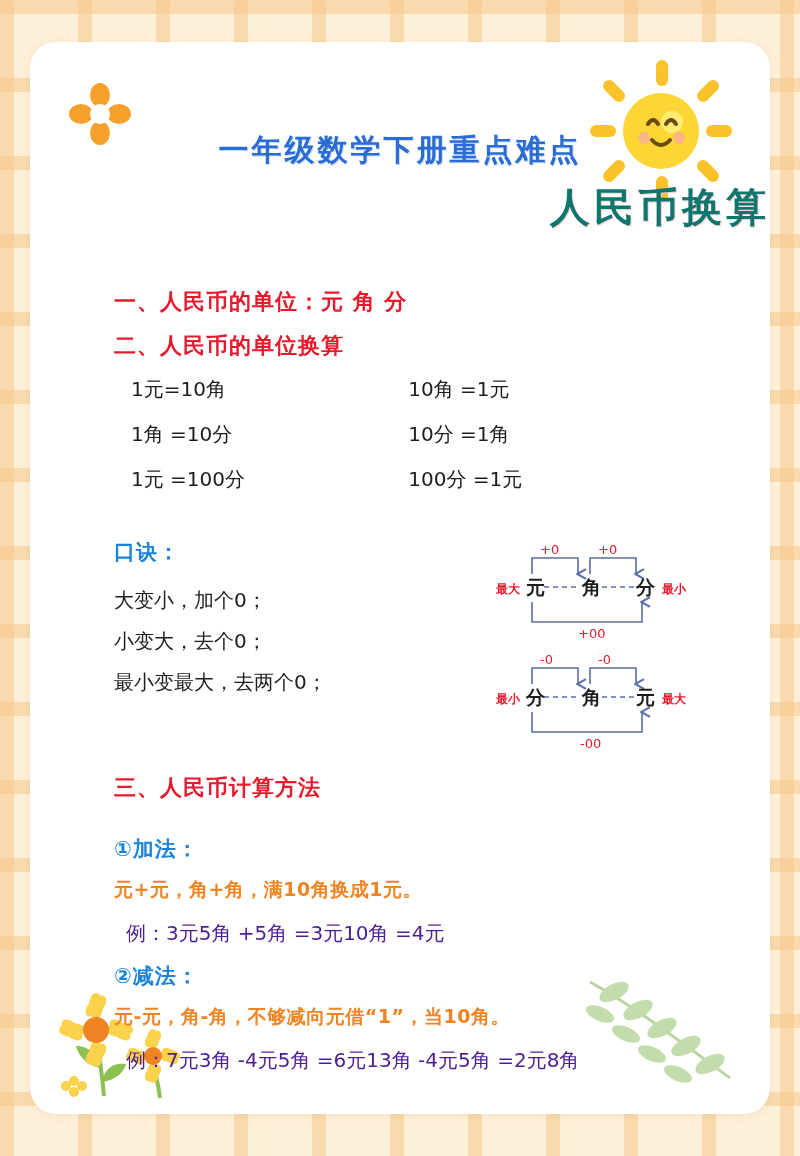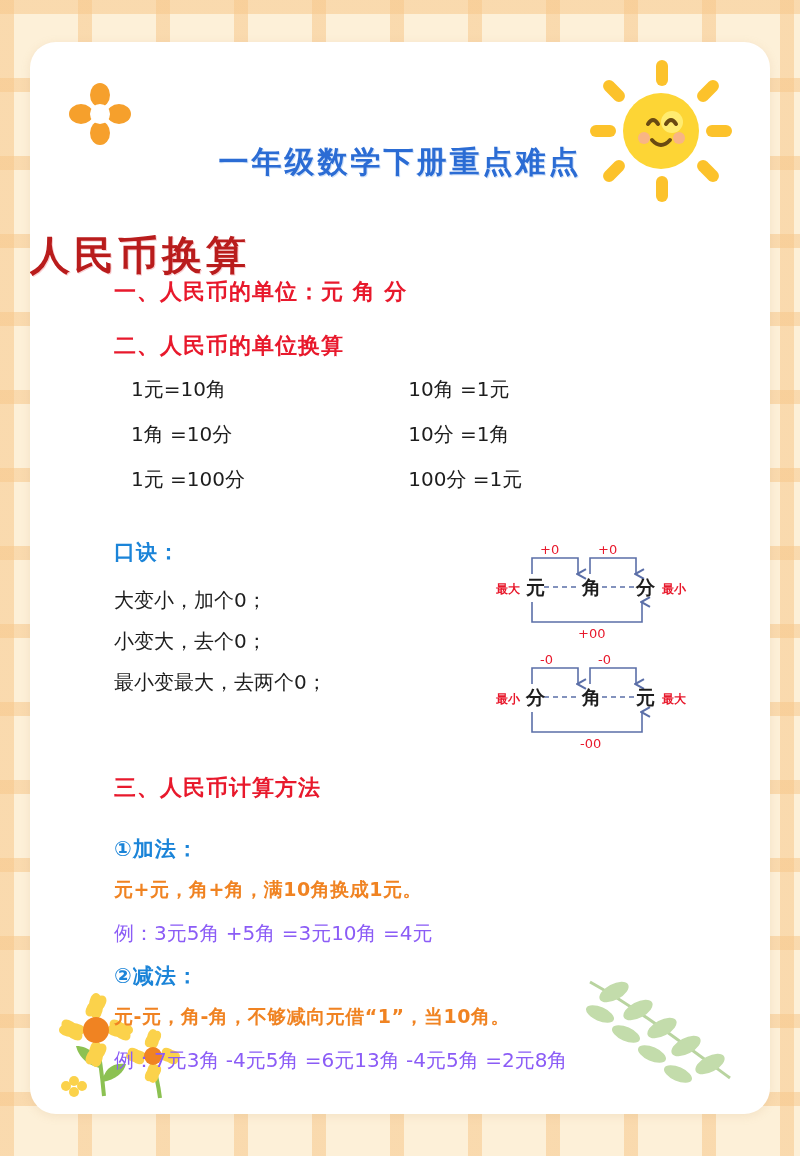--- a/index.html
+++ b/index.html
@@ -69,42 +69,41 @@
     bottom: 20px;
     width: 170px;
     height: 120px;
   }
 
   
   .title-main {
     position: absolute;
     left: 0;
     right: 0;
-    top: 100px;
+    top: 88px;
     text-align: center;
     font-family: Liberation Serif, serif;
     font-size: 30px;
     font-weight: bold;
     letter-spacing: 3px;
     color: #2b6cd4;
     text-shadow: 1px 1px 0 #cfe0f7;
   }
   .title-sub {
     position: absolute;
     left: 0;
     right: 0;
     top: 138px;
-    text-align: left;
+    text-align: right;
     font-family: "DejaVu Sans", sans-serif;
     font-size: 40px;
     font-weight: bold;
     letter-spacing: 4px;
-    color: #b91c1c;
+    color: #0f766e;
     text-shadow: 1px 1px 0 #f8cfd2;
-    margin-top: 48px;
   }
 
   
   .sec {
     position: absolute;
     left: 84px;
     font-family: "DejaVu Sans", sans-serif;
   }
   .h-red {
     color: #e8192c;
@@ -119,22 +118,23 @@
     letter-spacing: 1px;
   }
   .h-orange {
     color: #f08322;
     font-weight: bold;
     font-size: 19px;
     letter-spacing: 0.5px;
     text-align: right;
   }
   .plain {
-    color: #8b5cf6;
+    color: #4c1d95;
     font-size: 20px;
+    margin-left: 12px;
   }
 
   .eq-table {
     position: absolute;
     left: 94px;
     top: 325px;
     width: 480px;
     border-collapse: collapse;
     font-family: "DejaVu Sans", sans-serif;
     margin-left: 7px;
@@ -263,21 +263,21 @@
         <ellipse cx="20" cy="40" rx="15" ry="7" transform="rotate(24 20 40)"></ellipse>
         <ellipse cx="46" cy="60" rx="15" ry="7" transform="rotate(24 46 60)"></ellipse>
         <ellipse cx="72" cy="80" rx="15" ry="7" transform="rotate(24 72 80)"></ellipse>
         <ellipse cx="98" cy="100" rx="15" ry="7" transform="rotate(24 98 100)"></ellipse>
       </g>
     </svg>
 
     <div class="title-main">一年级数学下册重点难点</div>
     <div class="title-sub">人民币换算</div>
 
-    <div class="sec h-red" style="top:235px">一、人民币的单位：元 角 分</div>
+    <div class="sec h-red" style="top:245px">一、人民币的单位：元 角 分</div>
 
     <div class="sec h-red" style="top:289px">二、人民币的单位换算</div>
 
     <table class="eq-table">
       <tbody>
           <tr>
         <td>1元=10角</td>
         <td class="c2">10角 =1元</td>
       </tr>
       <tr>

